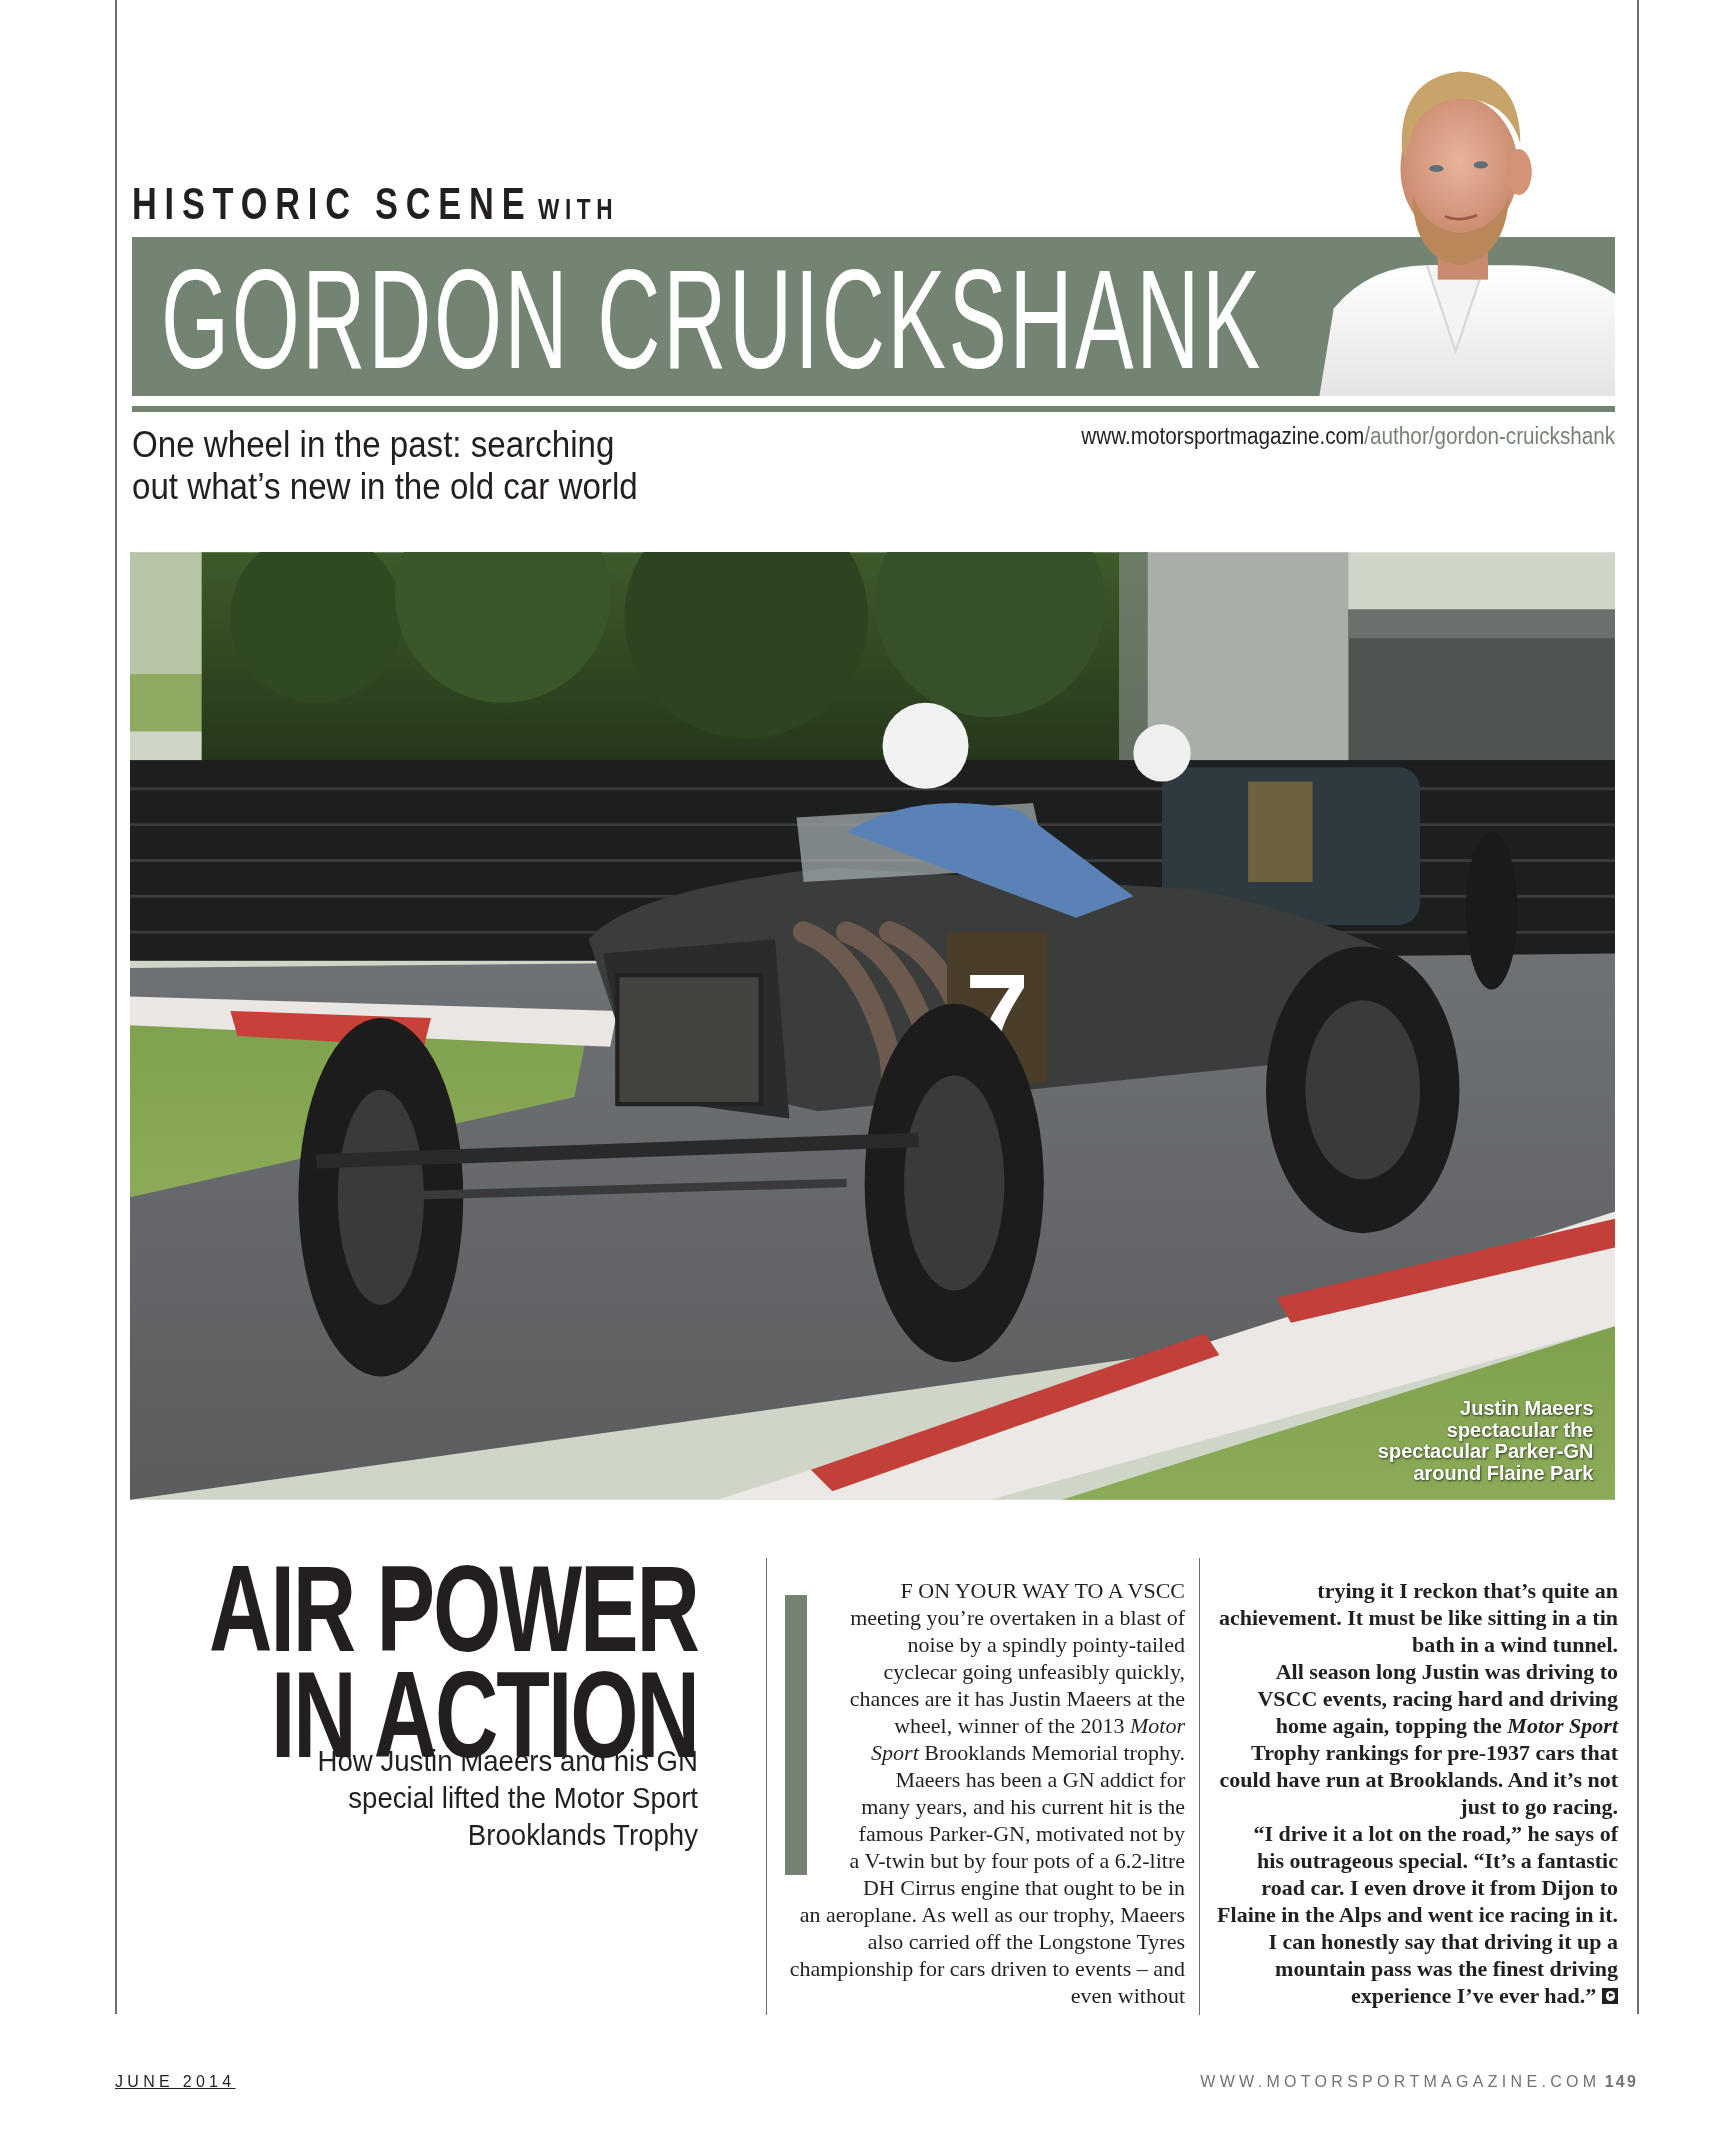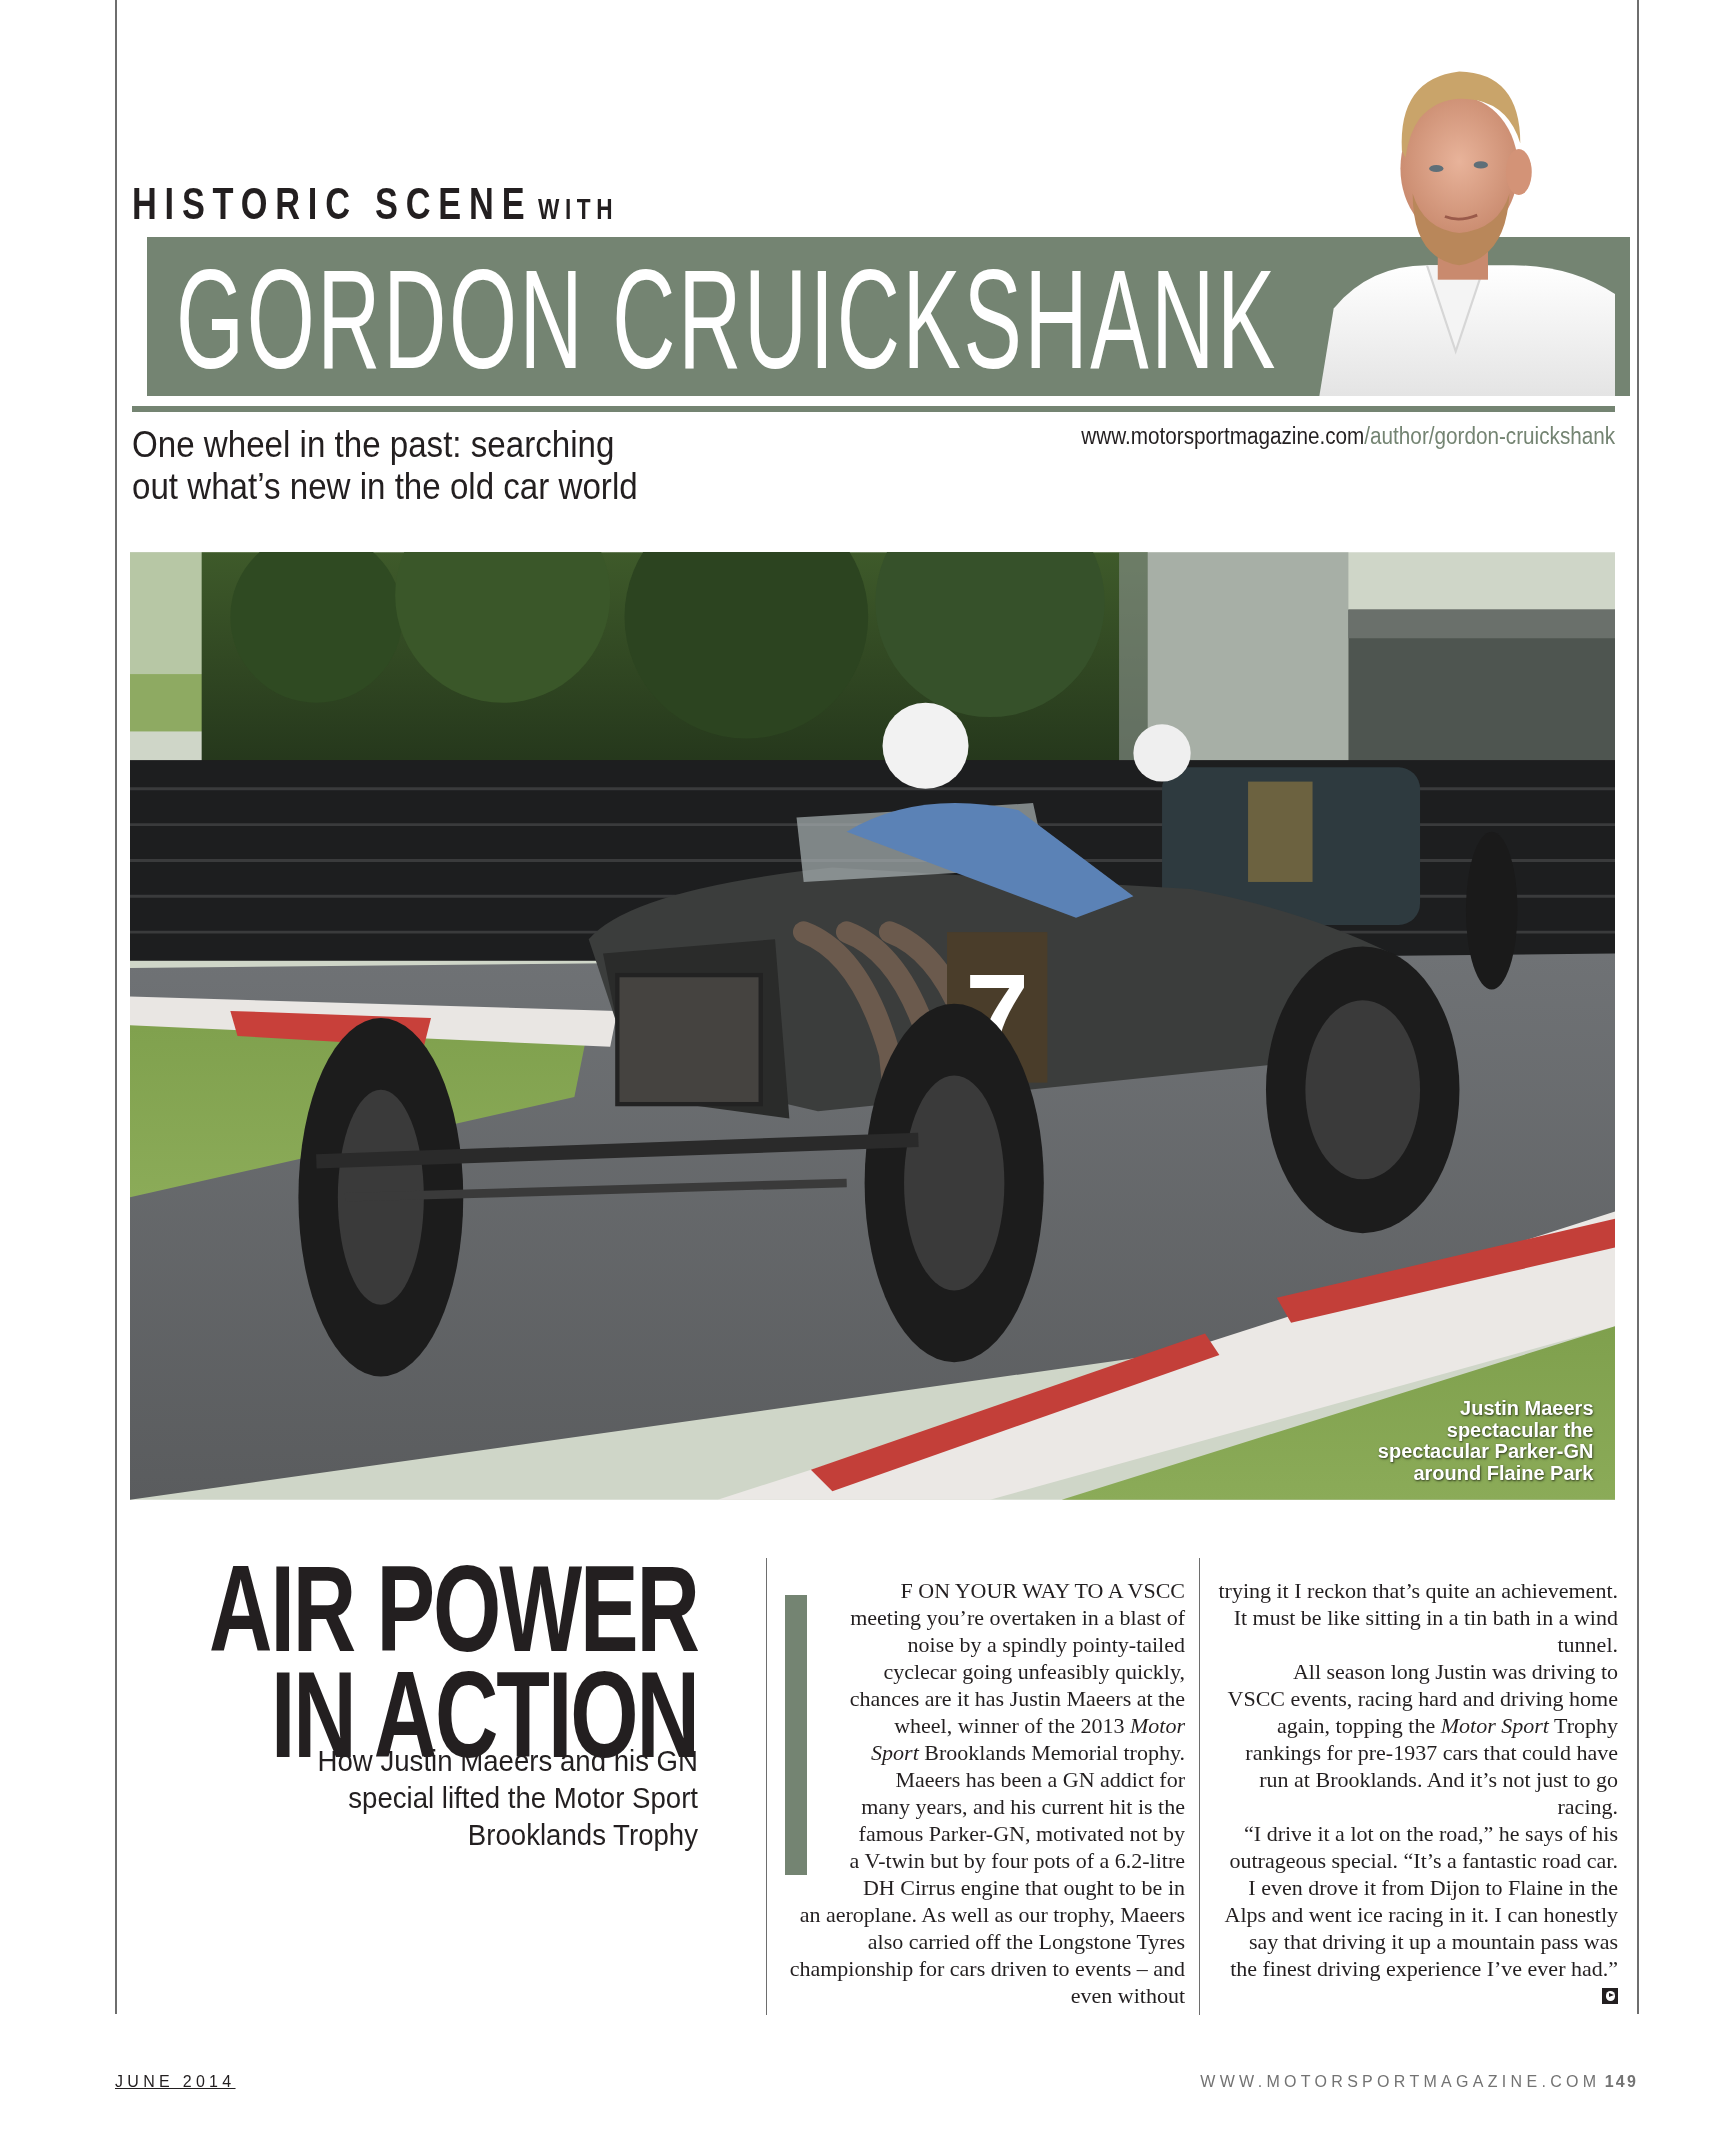--- a/index.html
+++ b/index.html
@@ -13,21 +13,21 @@
 
   .kicker {
     position: absolute; left: 132px; top: 179px;
     font-family: "Liberation Sans", sans-serif; font-weight: 700;
     font-size: 44px; letter-spacing: 10px; color: #231f20;
     transform: scaleX(0.78); transform-origin: left top; white-space: nowrap;
   }
   .kicker .with { font-size: 29px; letter-spacing: 7.2px; margin-left: 7.2px; }
 
   .name-band {
-    position: absolute; left: 147px; top: 237px; width: 1483px; height: 159px;
+    position: absolute; left: 132px; top: 237px; width: 1483px; height: 159px;
     background: #748472;
   }
   .name-band .name {
     position: absolute; left: 29px; top: 11.5px;
     font-family: "Liberation Sans", sans-serif; font-weight: 400;
     font-size: 141px; line-height: 141px; color: #ffffff; letter-spacing: 4.3px;
     transform: scaleX(0.62); transform-origin: left top; white-space: nowrap;
   }
   .name-rule { position: absolute; left: 132px; top: 406px; width: 1483px; height: 5.7px; background: #748472; }
 
@@ -67,21 +67,21 @@
 
   .col-rule { position: absolute; width: 1.4px; background: #6e6e6e; }
   #rule-1 { left: 766px; top: 1558px; height: 457px; }
   #rule-2 { left: 1199px; top: 1558px; height: 457px; }
 
   .body-col {
     position: absolute; top: 1570px; font-family: "Liberation Serif", serif;
     font-size: 22px; line-height: 27px; color: #231f20; text-align: right; margin-top: 7px;
   }
   #col-1 { left: 784px; width: 401px; }
-  #col-2 { left: 1217px; width: 401px; }
+  #col-2 { left: 1217px; width: 401px; font-weight: bold; }
   .body-col p { margin: 0; }
   .body-col p.indent { text-indent: 21.5px; }
   .dropcap {
     float: left; width: 22px; height: 280px; background: #748472;
     margin: 18px 40px 0 1.4px;
   }
   .body-col .lead-caps { letter-spacing: 0px; }
   .end-mark {
     display: inline-block; width: 16px; height: 16px; background: #231f20;
     vertical-align: -1.4px; margin-left: 5.7px; position: relative;

